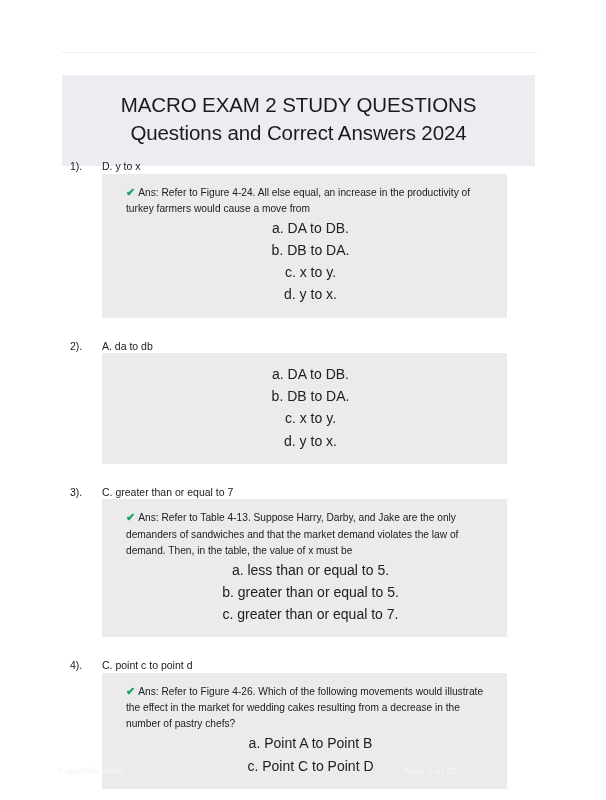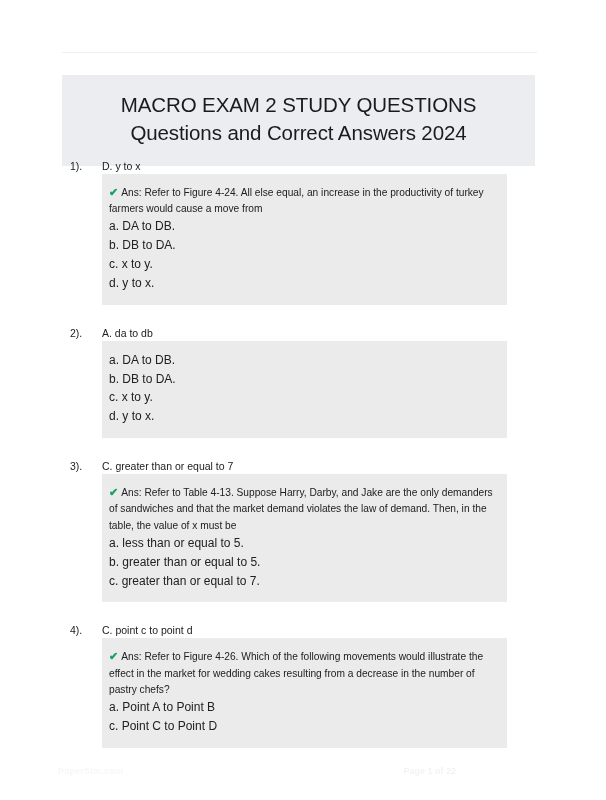--- a/index.html
+++ b/index.html
@@ -80,42 +80,43 @@
     font-size: 10.5px;
     line-height: 1.3;
     color: #202124;
   }
 
   .answer-box {
     margin-left: 30px;
     width: 405px;
     box-sizing: border-box;
     background: #ebebeb;
-    padding: 10px 12px 12px 7px;
+    padding: 10px 12px 12px 24px;
   }
 
   .answer-lead {
     font-size: 10.2px;
     line-height: 1.58;
     color: #202124;
     margin: 0 0 0 0;
   }
 
   .check-icon {
     color: #1aa260;
     font-size: 11px;
     font-weight: bold;
     margin-right: 3px;
     display: inline;
   }
 
   .opt {
-    font-size: 12px;
+    font-size: 14px;
     line-height: 1.58;
     color: #202124;
+    text-align: center;
   }
 
   .footer {
     position: absolute;
     left: 0;
     top: 766px;
     width: 518px;
     height: 20px;
     font-weight: bold;
   }

